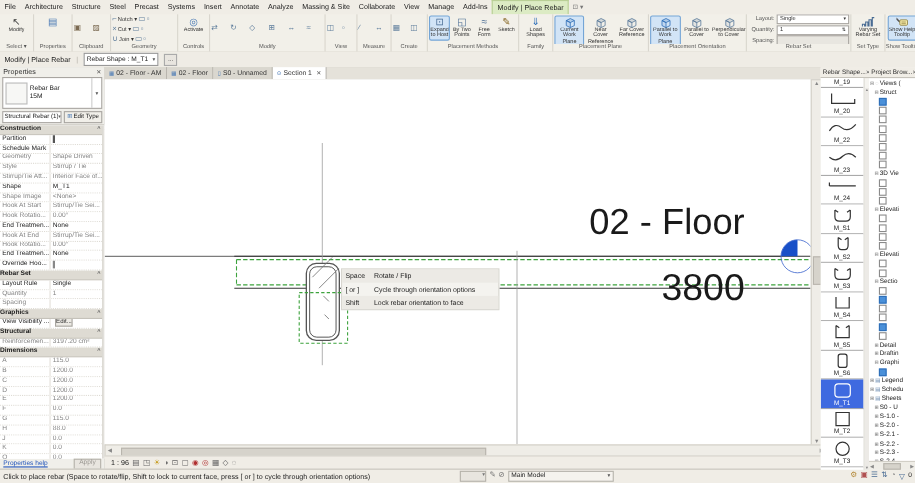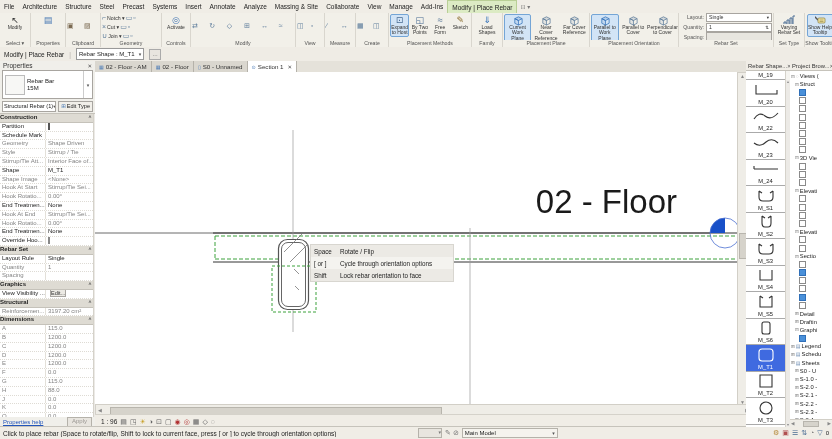--- a/index.html
+++ b/index.html
@@ -626,20 +626,21 @@
 
     <rect x="183.5" y="167.5" width="30" height="70" rx="9" fill="#fff" stroke="#555" stroke-width="1.2"></rect>
     <rect x="186.5" y="170.5" width="24" height="64" rx="6.5" fill="none" stroke="#555" stroke-width="0.9"></rect>
     <path d="M189 180 L207 162 M195 190 L213 172 M199 197 L204 202 M200 214 L204 218" stroke="#777" stroke-width="0.8" fill="none"></path>
     <rect x="177" y="194" width="44" height="46" fill="none" stroke="#3da23d" stroke-width="1" stroke-dasharray="3 2"></rect>
 
     <path d="M630 161 L615 161 A15 15 0 0 1 630 146 Z" fill="#1850c8"></path>
     <circle cx="630" cy="161" r="15" fill="none" stroke="#4a6fd0" stroke-width="0.8"></circle>
   </svg>
   <div id="lvlname" class="lvltext">02 - Floor</div>
+  <div id="lvlelev" class="lvltext">3800</div>
   <div id="tooltip">
       <div class="ttrow">
         <span class="ttkey">Space</span>
         <span class="ttdesc">Rotate / Flip</span>
       </div>
       <div class="ttrow">
         <span class="ttkey">[ or ]</span>
         <span class="ttdesc">Cycle through orientation options</span>
       </div>
       <div class="ttrow">

